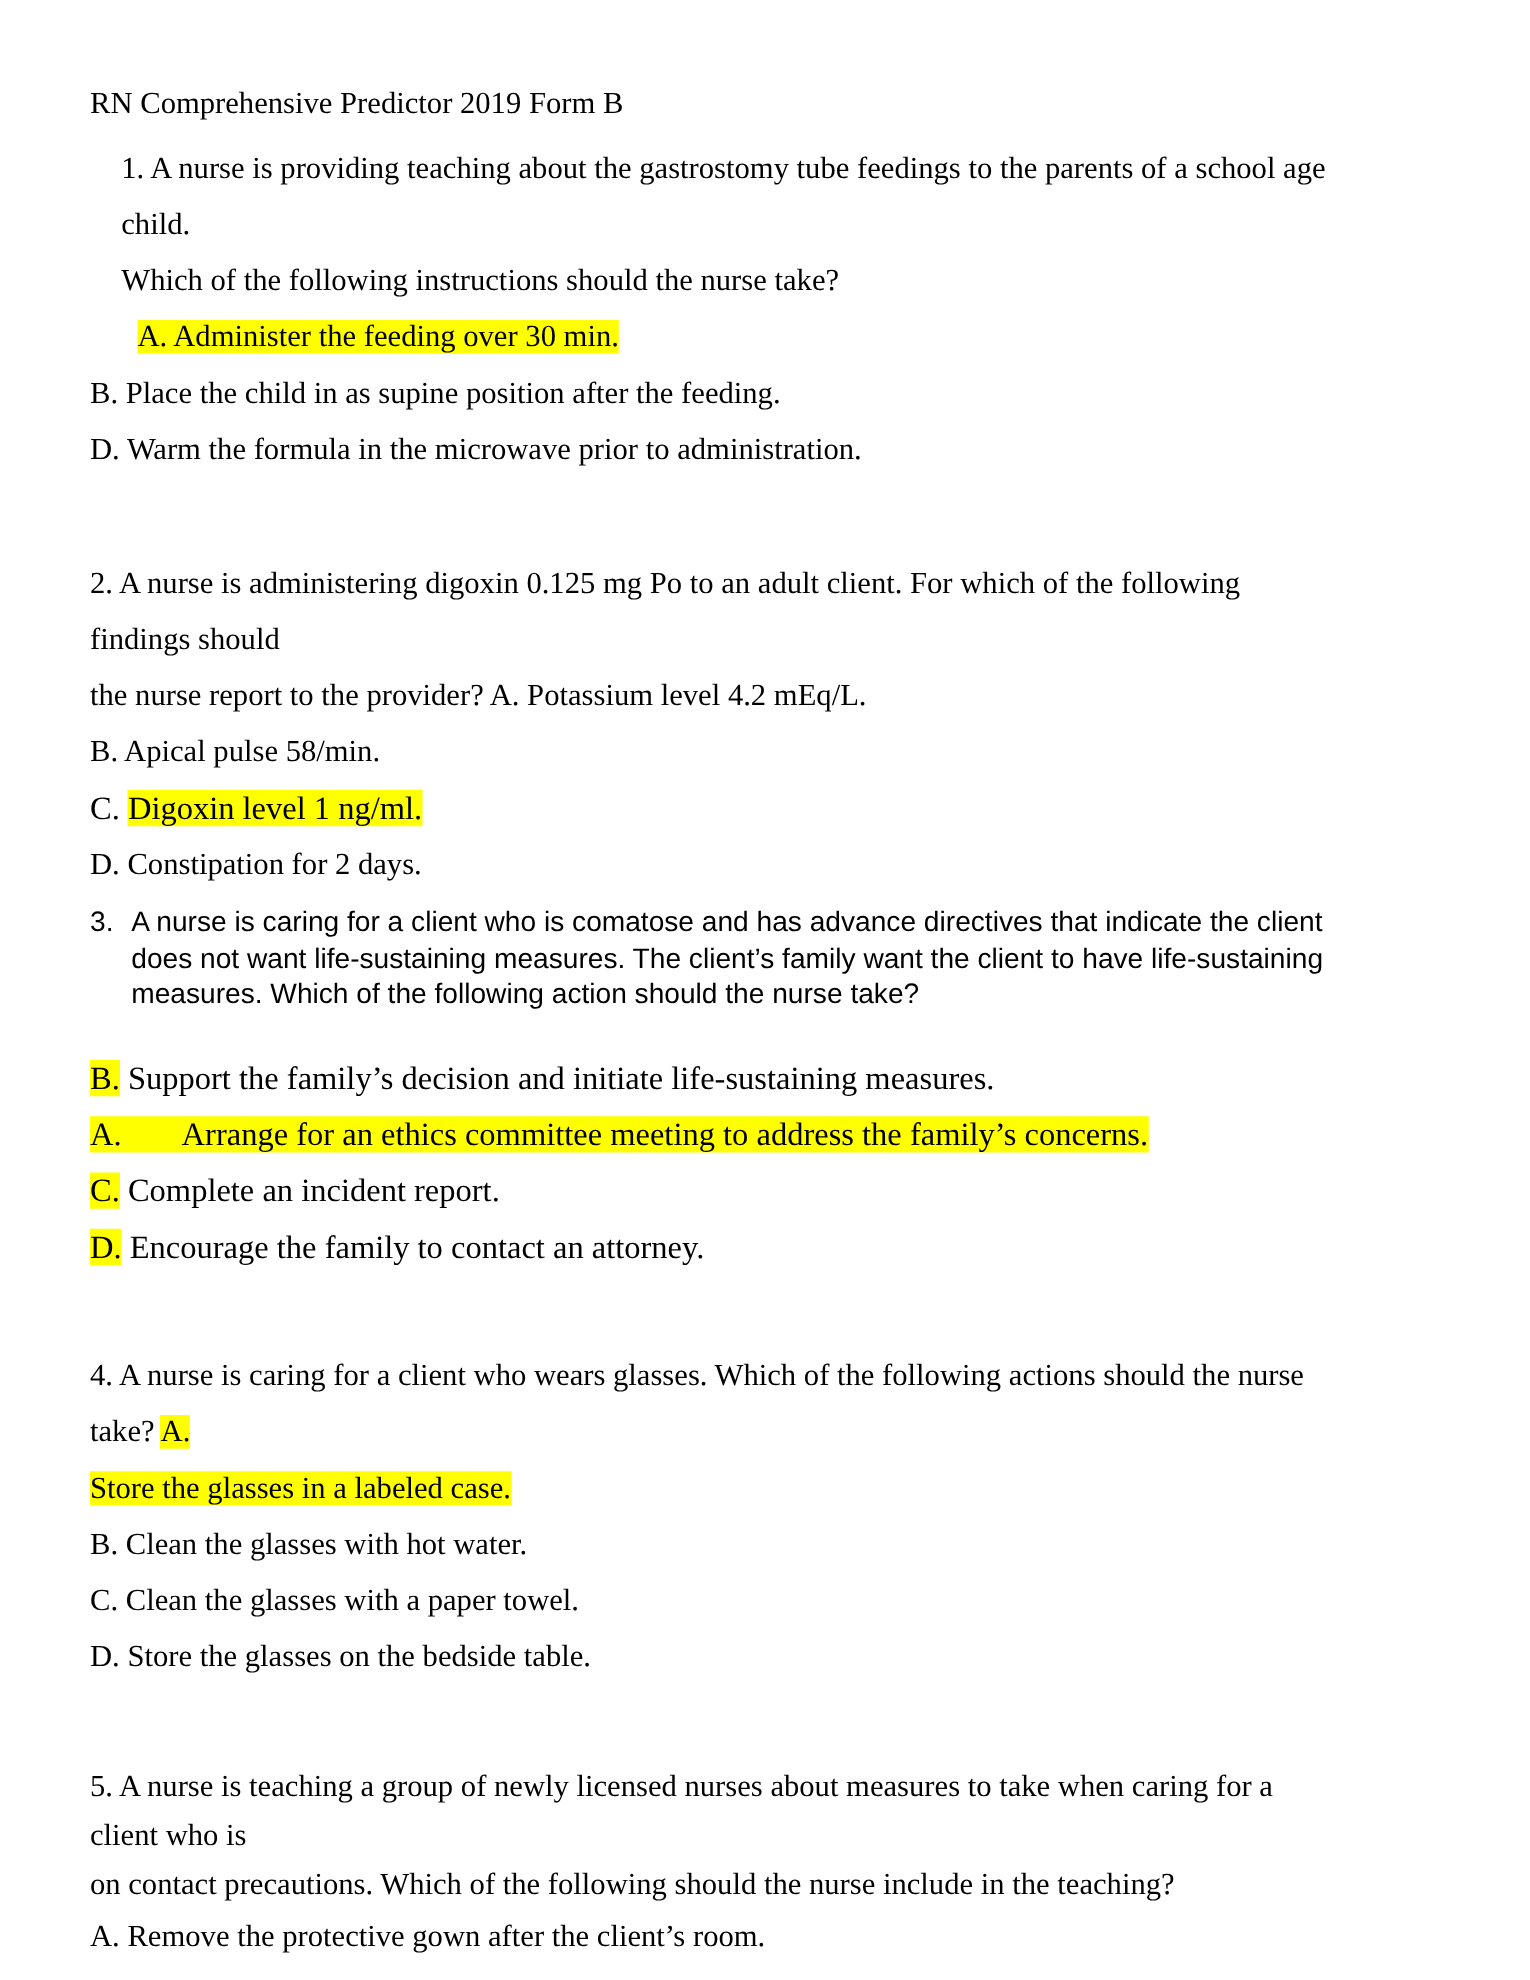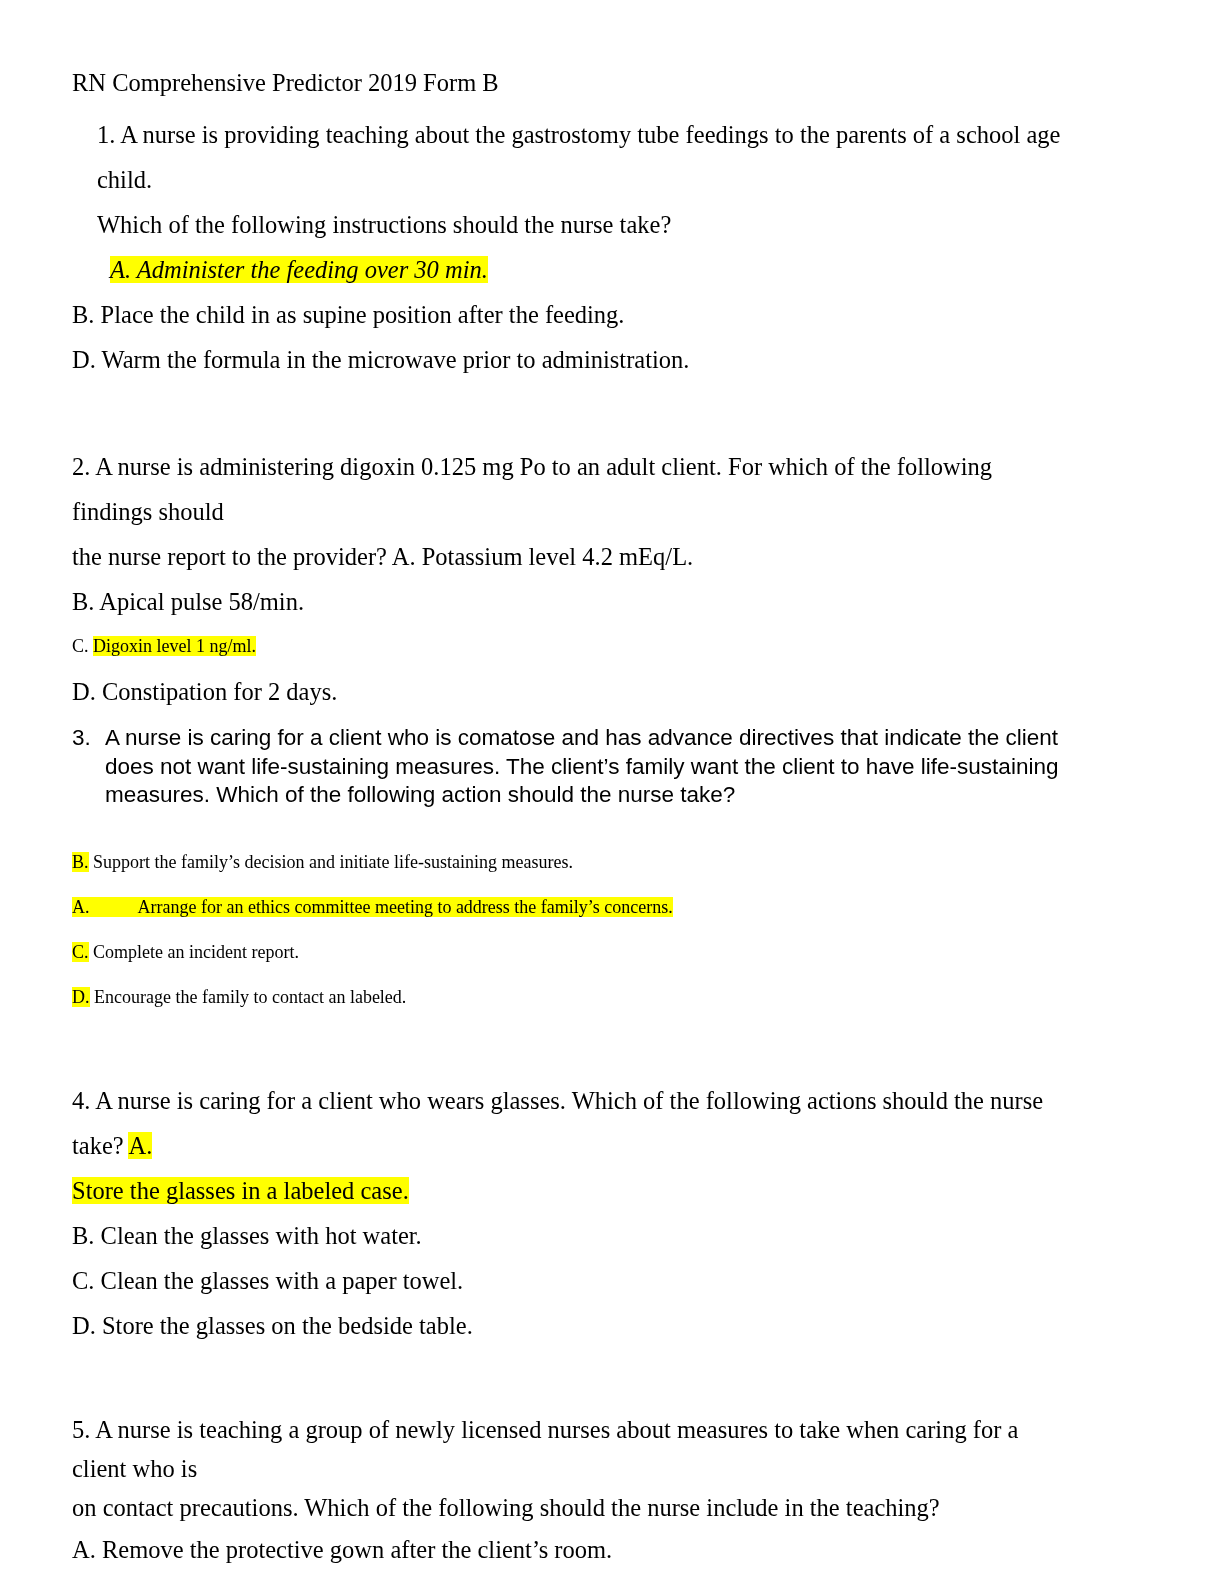--- a/index.html
+++ b/index.html
@@ -49,21 +49,20 @@
     margin: 0;
   }
 
   .indent-q1 {
     padding-left: 25px;
     font-family: Liberation Serif, serif;
   }
 
   .indent-opt-a1 {
     padding-left: 38px;
-    font-style: italic;
   }
 
   .hl {
     background-color: #ffff00;
   }
 
   
   .q3-block {
     display: flex;
     font-family: "Liberation Sans", "DejaVu Sans", sans-serif;
@@ -74,21 +73,21 @@
   .q3-num {
     flex: 0 0 33px;
   }
   .q3-text {
     flex: 1 1 auto;
     max-width: 1022px;
   }
 
   
   .opt-row {
-    font-size: 18px;
+    font-size: 26px;
     line-height: 45px;
     margin: 0;
   }
   .opt-letter-hl {
     background-color: #ffff00;
   }
   .tabgap {
     display: inline-block;
     width: 48px;
   }
@@ -135,21 +134,21 @@
     </div>
 
     <div class="sp-md"></div>
 
     <p class="opt-row"><span class="opt-letter-hl">B.</span>&nbsp;<span>Support the family’s decision and initiate life-sustaining measures.</span></p>
 
     <p class="opt-row"><span class="hl"><span>A.</span><span class="tabgap"></span><span>Arrange for an ethics committee meeting to address the family’s concerns.</span></span></p>
 
     <p class="opt-row"><span class="opt-letter-hl">C.</span>&nbsp;<span>Complete an incident report.</span></p>
 
-    <p class="opt-row"><span class="opt-letter-hl">D.</span>&nbsp;<span>Encourage the family to contact an labeled.</span></p>
+    <p class="opt-row"><span class="opt-letter-hl">D.</span>&nbsp;<span>Encourage the family to contact an attorney.</span></p>
   </div>
 
   <div class="sp-lg"></div>
 
   <div>
     <p class="para"><span>4. A nurse is caring for a client who wears glasses. Which of the following actions should the nurse take? </span><span class="hl">A.</span></p>
     <p class="para"><span class="hl">Store the glasses in a labeled case.</span></p>
 
     <p class="option">B. Clean the glasses with hot water.</p>
     <p class="option">C. Clean the glasses with a paper towel.</p>

